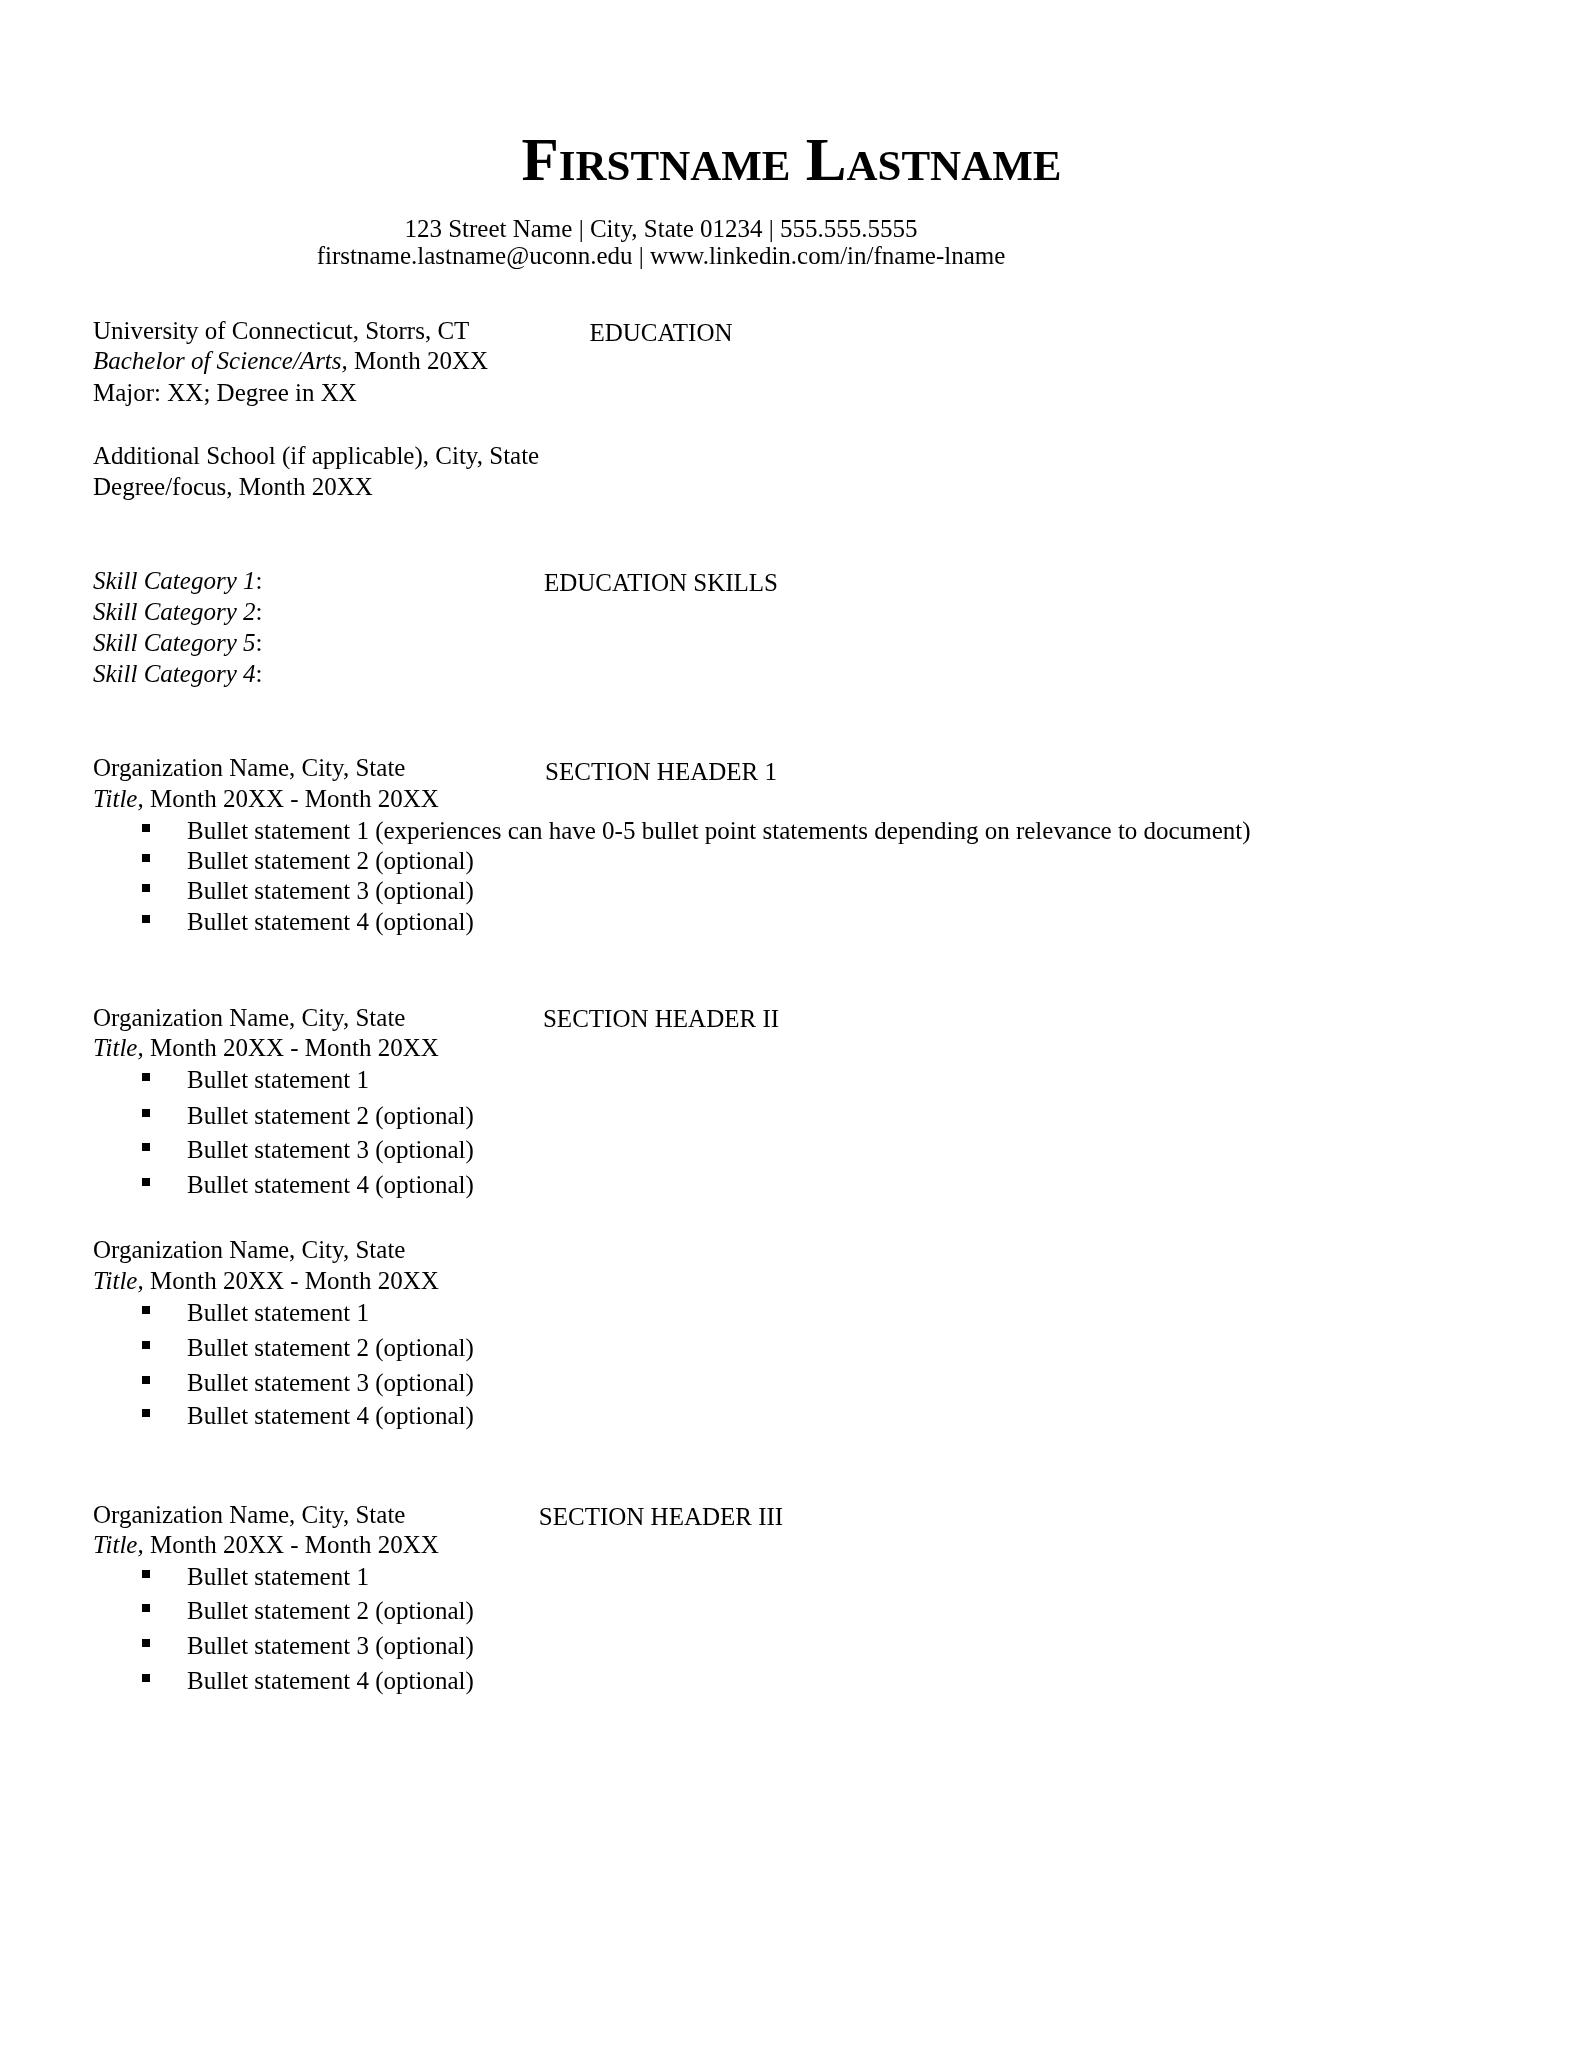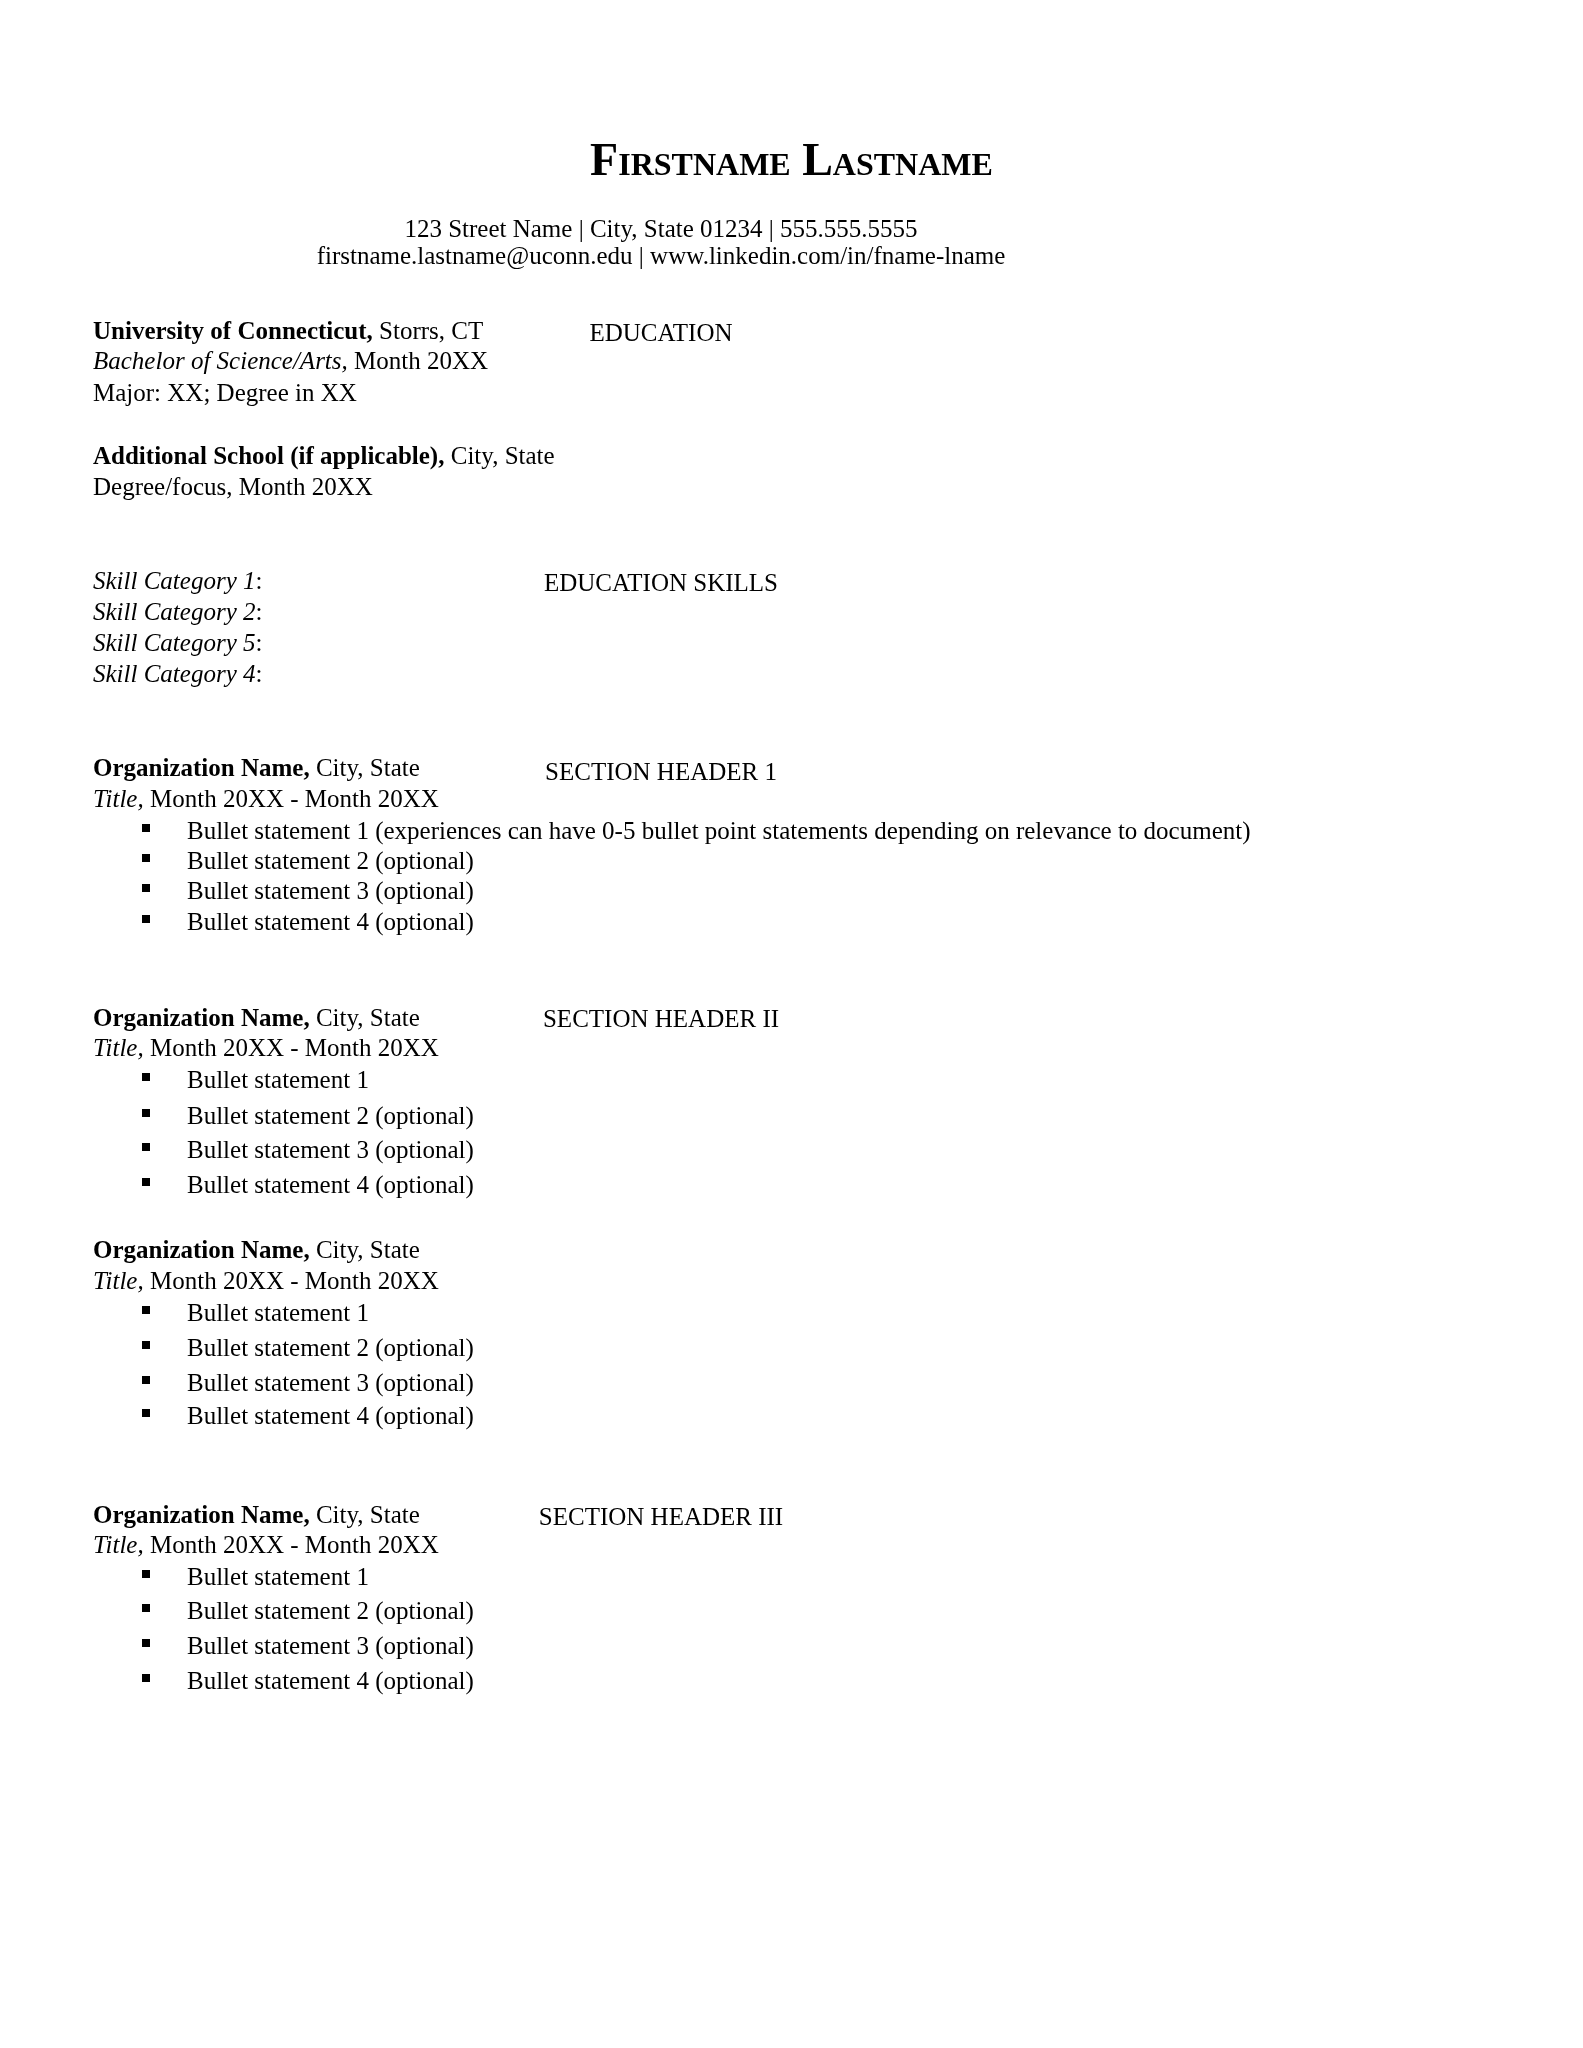--- a/index.html
+++ b/index.html
@@ -1,23 +1,23 @@
 <!DOCTYPE html>
 <html><head>
 <meta charset="utf-8">
 <style>
   html, body { margin: 0; padding: 0; background: #ffffff; }
   body { width: 1583px; height: 2048px; position: relative; overflow: hidden;
          font-family: "Liberation Serif", "DejaVu Serif", serif; color: #000; }
   .ln { position: absolute; left: 93px; font-size: 25px; line-height: 31px; height: 31px; white-space: nowrap; }
   .ctr { left: 0; width: 1322px; text-align: center; margin-top: 33px; }
-  .name { position: absolute; left: 0; width: 1583px; text-align: center; font-size: 46px; line-height: 52px;
+  .name { position: absolute; left: 0; width: 1583px; text-align: center; font-size: 61px; line-height: 52px;
           font-weight: bold; font-variant: small-caps; white-space: nowrap; top: 134px; }
   .hdr { font-weight: normal; }
-  b { font-weight: bold; }
+  b { font-weight: normal; }
   i { font-style: italic; margin-top: 32px; }
   .bl { position: absolute; left: 142px; font-size: 25px; line-height: 31px; height: 31px; white-space: nowrap; }
   .bl .sq { position: absolute; left: 0; top: 9px; width: 8px; height: 8px; background: #000; }
   .bl .tx { position: absolute; left: 45px; top: 0; }
 </style>
 </head>
 <body>
 
 <div class="name">Firstname Lastname</div>
 <div class="ln ctr" style="top:180px">123 Street Name |  City, State  01234  |  555.555.5555</div>

